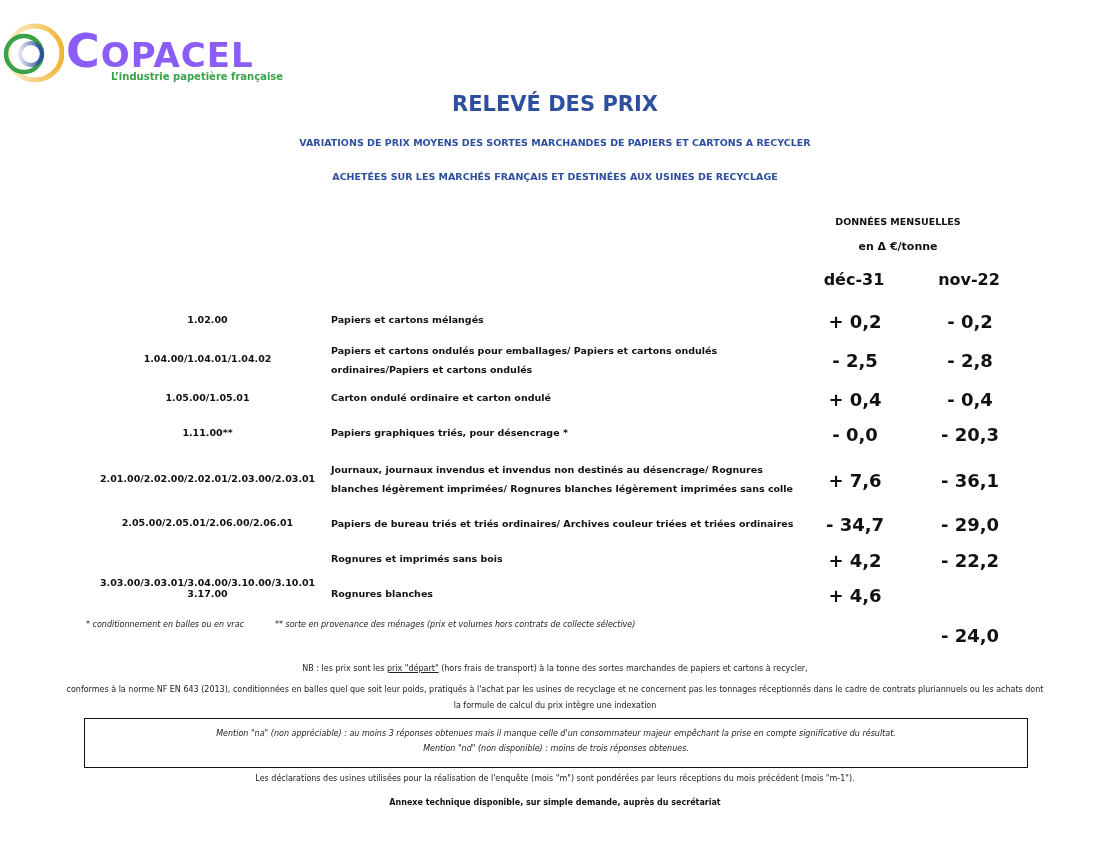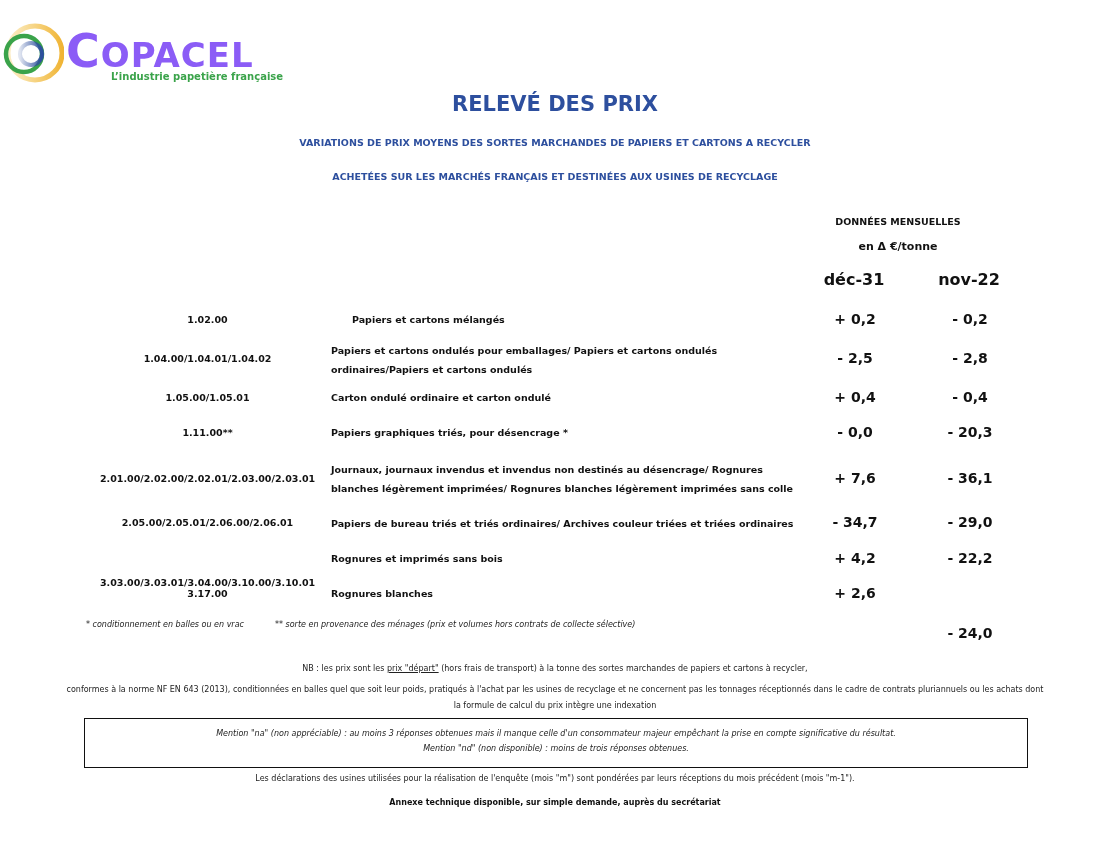--- a/index.html
+++ b/index.html
@@ -24,21 +24,21 @@
   .monthly { left: 828px; width: 140px; top: 216px; text-align: center; font-size: 9.5px; font-weight: bold; }
   .unit { left: 828px; width: 140px; top: 240px; text-align: center; font-size: 11px; font-weight: bold; }
   .col-head { top: 270px; font-size: 16px; font-weight: bold; width: 110px; text-align: center; }
   .col-head.c1 { left: 799px; }
   .col-head.c2 { left: 914px; }
 
   
   .row { position: absolute; left: 0; width: 1101px; }
   .code { position: absolute; left: 100px; width: 215px; text-align: center; font-size: 9.5px; font-weight: bold; }
   .label { position: absolute; left: 331px; width: 470px; font-size: 9.5px; font-weight: bold; line-height: 19px; }
-  .val { position: absolute; font-size: 14px; font-weight: bold; width: 100px; text-align: center; }
+  .val { position: absolute; font-size: 18px; font-weight: bold; width: 100px; text-align: center; }
   .val.v1 { left: 805px; }
   .val.v2 { left: 920px; }
 
   
   .foot { top: 620px; font-size: 8px; font-style: italic; color: #222; white-space: nowrap; }
   .foot.f1 { left: 86px; }
   .foot.f2 { left: 275px; }
 
   .nb { left: 0; width: 1110px; text-align: center; font-size: 8px; color: #222; }
   .nb u { text-decoration: underline; }
@@ -77,21 +77,21 @@
 <div class="abs sub1">VARIATIONS DE PRIX MOYENS DES SORTES MARCHANDES DE PAPIERS ET CARTONS A RECYCLER</div>
 <div class="abs sub2">ACHETÉES SUR LES MARCHÉS FRANÇAIS ET DESTINÉES AUX USINES DE RECYCLAGE</div>
 
 <div class="abs monthly">DONNÉES MENSUELLES</div>
 <div class="abs unit">en Δ €/tonne</div>
 <div class="abs col-head c1">déc-31</div>
 <div class="abs col-head c2">nov-22</div>
 
 <div class="row" style="top:311px;">
   <div class="code" style="top:3px;">1.02.00</div>
-  <div class="label" style="top:-1px;margin-left:21px;">Papiers et cartons mélangés</div>
+  <div class="label" style="top:-1px;">Papiers et cartons mélangés</div>
   <div class="val v1" style="top:0px;">+ 0,2</div>
   <div class="val v2" style="top:0px;">- 0,2</div>
 </div>
 
 <div class="row" style="top:341px;">
   <div class="code" style="top:12px;">1.04.00/1.04.01/1.04.02</div>
   <div class="label" style="top:0px;">Papiers et cartons ondulés pour emballages/ Papiers et cartons ondulés ordinaires/Papiers et cartons ondulés</div>
   <div class="val v1" style="top:9px;">- 2,5</div>
   <div class="val v2" style="top:9px;">- 2,8</div>
 </div>
@@ -127,21 +127,21 @@
 <div class="row" style="top:550px;">
   <div class="code" style="left:100px; width:215px; top:3px;margin-top:24px;">3.03.00/3.03.01/3.04.00/3.10.00/3.10.01</div>
   <div class="label" style="top:-1px;">Rognures et imprimés sans bois</div>
   <div class="val v1" style="top:0px;">+ 4,2</div>
   <div class="val v2" style="top:0px;">- 22,2</div>
 </div>
 
 <div class="row" style="top:585px;">
   <div class="code" style="top:3px;">3.17.00</div>
   <div class="label" style="top:-1px;">Rognures blanches</div>
-  <div class="val v1" style="top:0px;">+ 2,6</div>
+  <div class="val v1" style="top:0px;">+ 4,6</div>
   <div class="val v2" style="top:0px;margin-top:40px;">- 24,0</div>
 </div>
 
 <div class="abs foot f1">* conditionnement en balles ou en vrac</div>
 <div class="abs foot f2">** sorte en provenance des ménages (prix et volumes hors contrats de collecte sélective)</div>
 
 <div class="abs nb" style="top:664px;"><span>NB : les prix sont les </span><u>prix "départ"</u><span> (hors frais de transport) à la tonne des sortes marchandes de papiers et cartons à recycler,</span></div>
 <div class="abs nb" style="top:685px;">conformes à la norme NF EN 643 (2013), conditionnées en balles quel que soit leur poids, pratiqués à l'achat par les usines de recyclage et ne concernent pas les tonnages réceptionnés dans le cadre de contrats pluriannuels ou les achats dont</div>
 <div class="abs nb" style="top:701px;">la formule de calcul du prix intègre une indexation</div>
 

